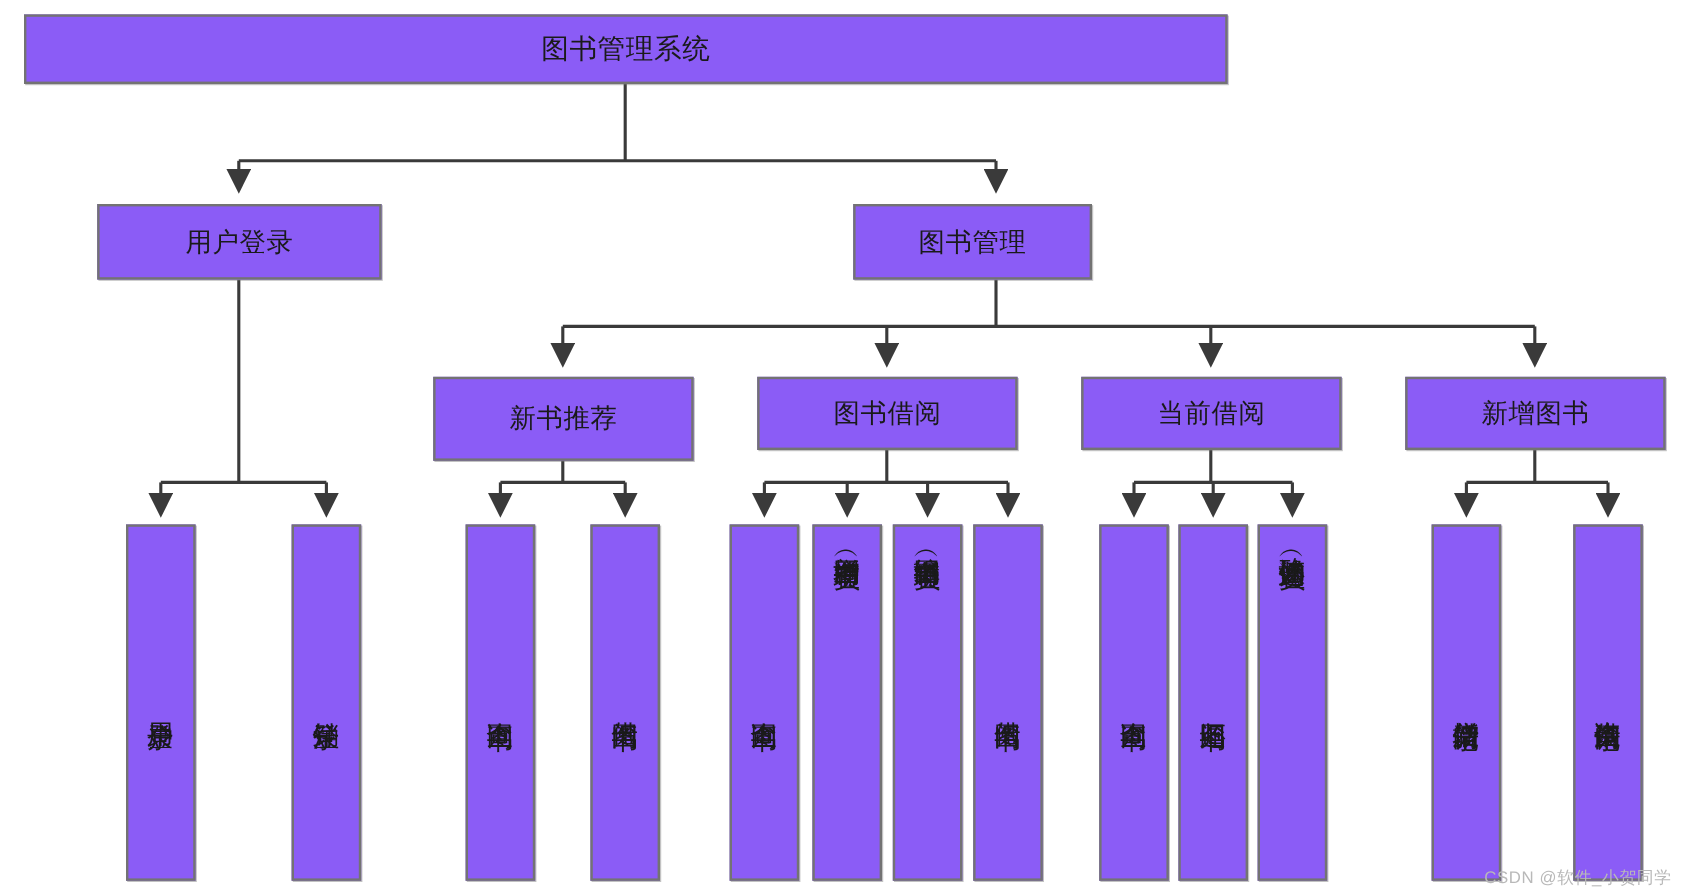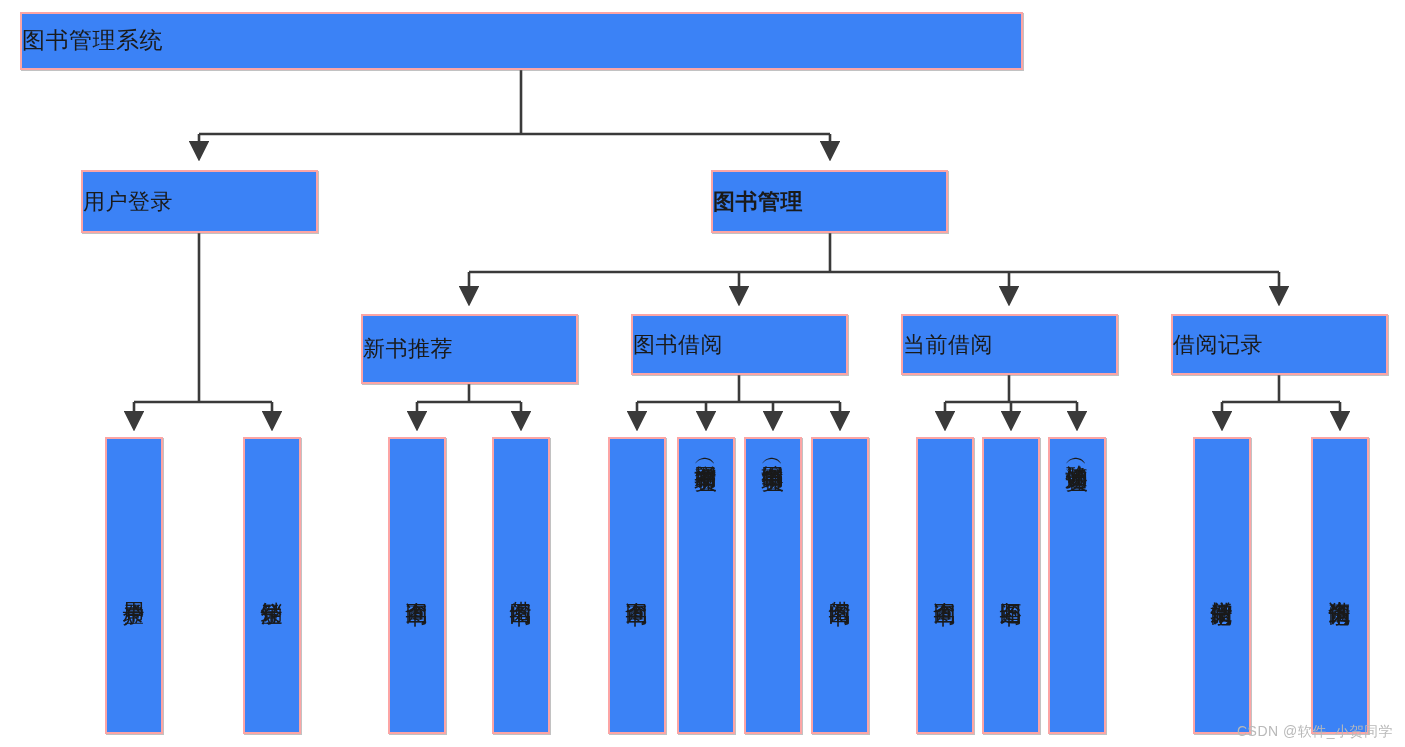--- a/index.html
+++ b/index.html
@@ -22,24 +22,25 @@
     position: absolute;
     left: 0;
     top: 0;
     width: 1405px;
     height: 747px;
     pointer-events: none;
   }
   .node {
     position: absolute;
     box-sizing: border-box;
-    background: #3b82f6;
-    border: 2px solid #fca5a5;
+    background: #8b5cf6;
+    border: 2px solid #737373;
     display: flex;
     align-items: center;
+    justify-content: center;
     color: #1a1a1a;
     box-shadow: 1px 1px 0 rgba(120,120,120,0.45);
   }
   .node-label {
     display: block;
     text-align: center;
     line-height: 1.18;
     letter-spacing: 0.5px;
     white-space: nowrap;
   }
@@ -134,38 +135,38 @@
   </svg>
 
   <div class="node root horiz" style="left:20px; top:12px; width:1003px; height:58px;">
     <span class="node-label">图书管理系统</span>
   </div>
 
   <div class="node horiz" style="left:81px; top:170px; width:237px; height:63px;">
     <span class="node-label">用户登录</span>
   </div>
 
-  <div class="node horiz" style="left:711px; top:170px; width:237px; height:63px;font-weight:bold;">
+  <div class="node horiz" style="left:711px; top:170px; width:199px; height:63px;">
     <span class="node-label">图书管理</span>
   </div>
 
   <div class="node horiz" style="left:361px; top:314px; width:217px; height:70px;">
     <span class="node-label">新书推荐</span>
   </div>
 
   <div class="node horiz" style="left:631px; top:314px; width:217px; height:61px;">
     <span class="node-label">图书借阅</span>
   </div>
 
   <div class="node horiz" style="left:901px; top:314px; width:217px; height:61px;">
     <span class="node-label">当前借阅</span>
   </div>
 
   <div class="node horiz" style="left:1171px; top:314px; width:217px; height:61px;">
-    <span class="node-label">借阅记录</span>
+    <span class="node-label">新增图书</span>
   </div>
 
   <div class="node vert centered" style="left:105px; top:437px; width:58px; height:297px;">
     <span class="node-label">用户登录</span>
   </div>
 
   <div class="node vert centered" style="left:243px; top:437px; width:58px; height:297px;">
     <span class="node-label">注销登录</span>
   </div>
 

